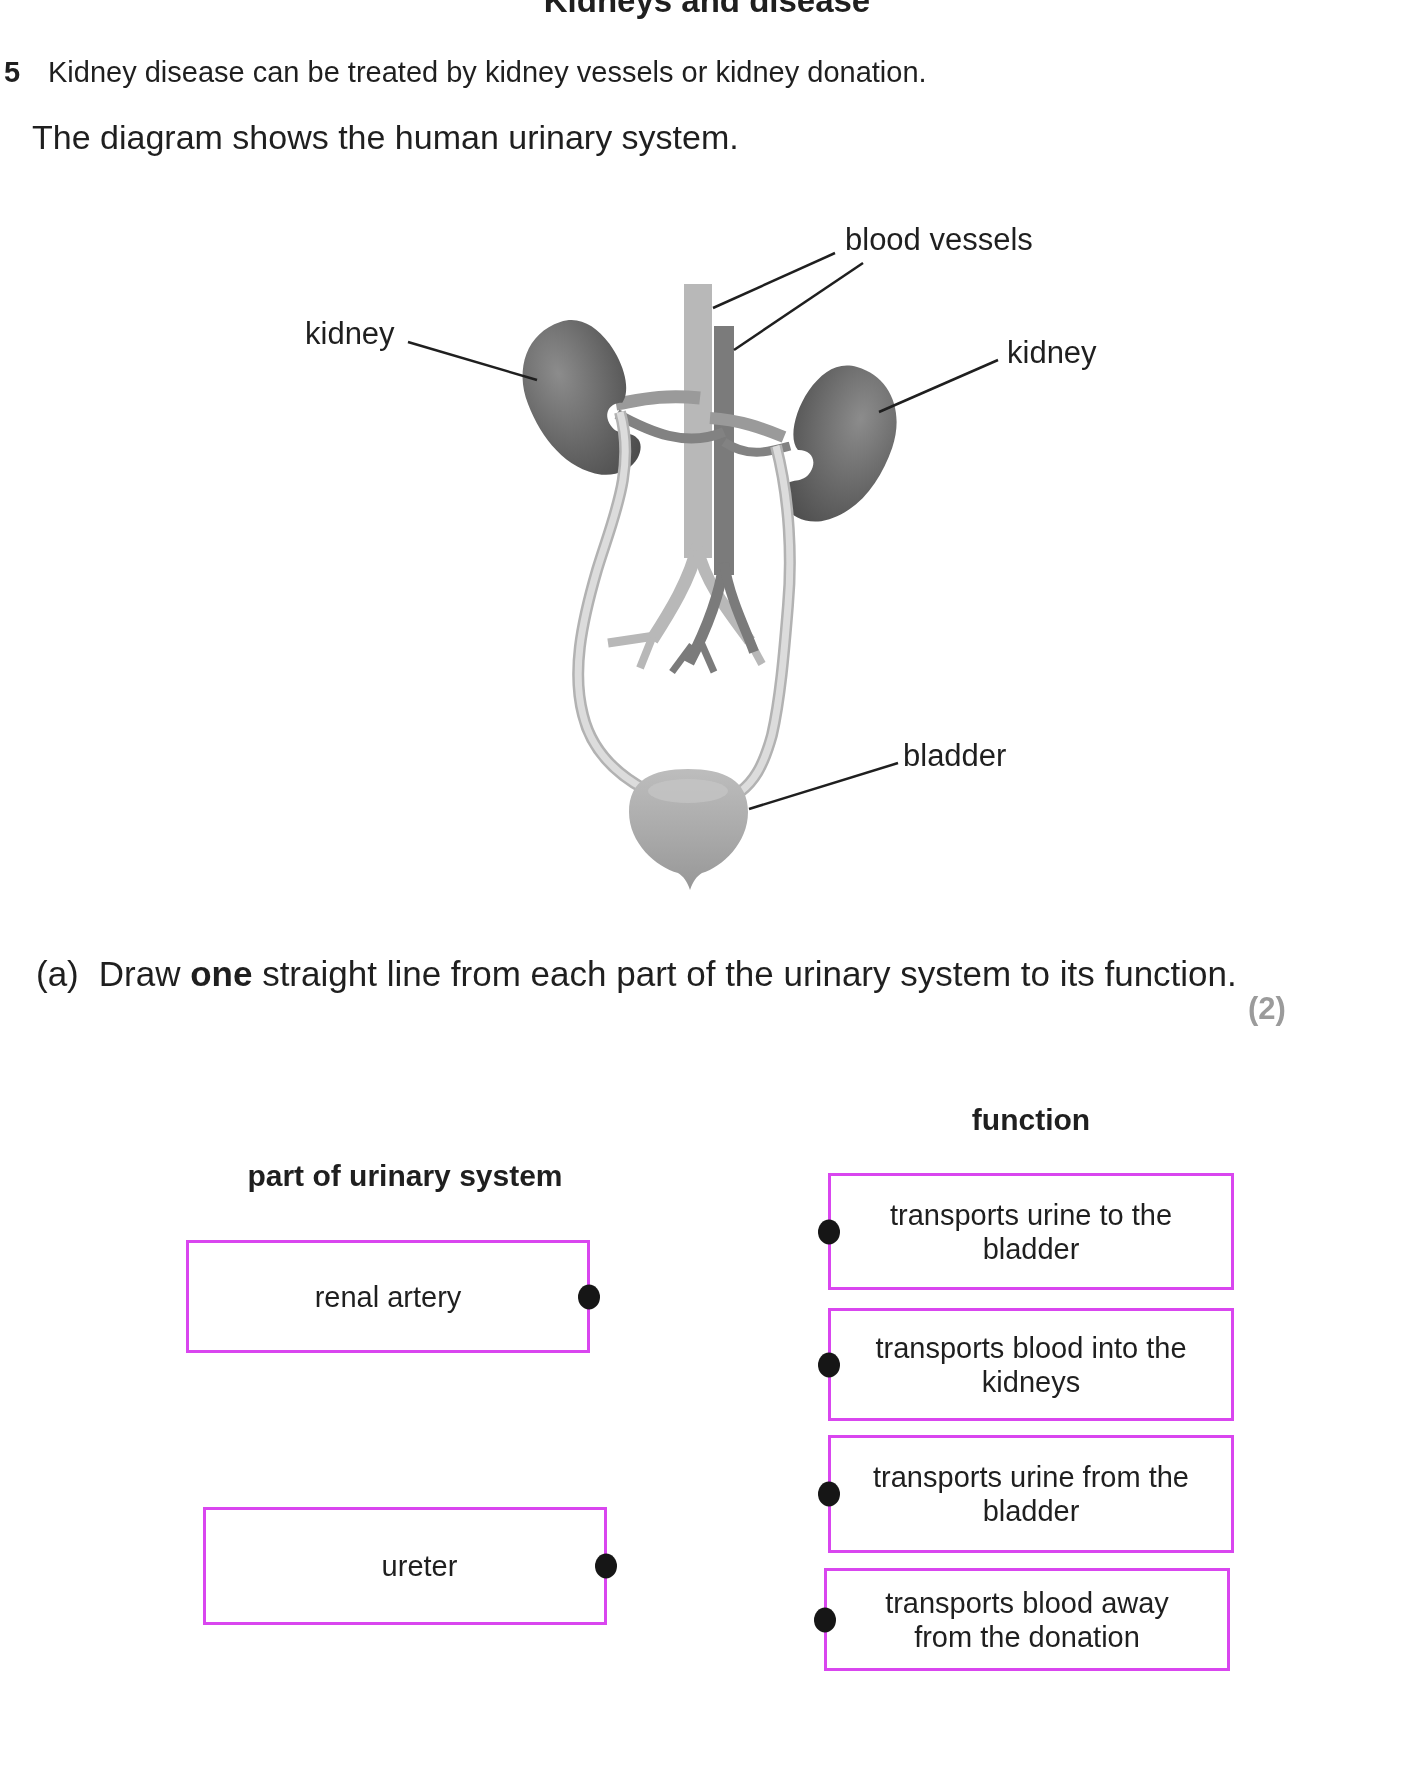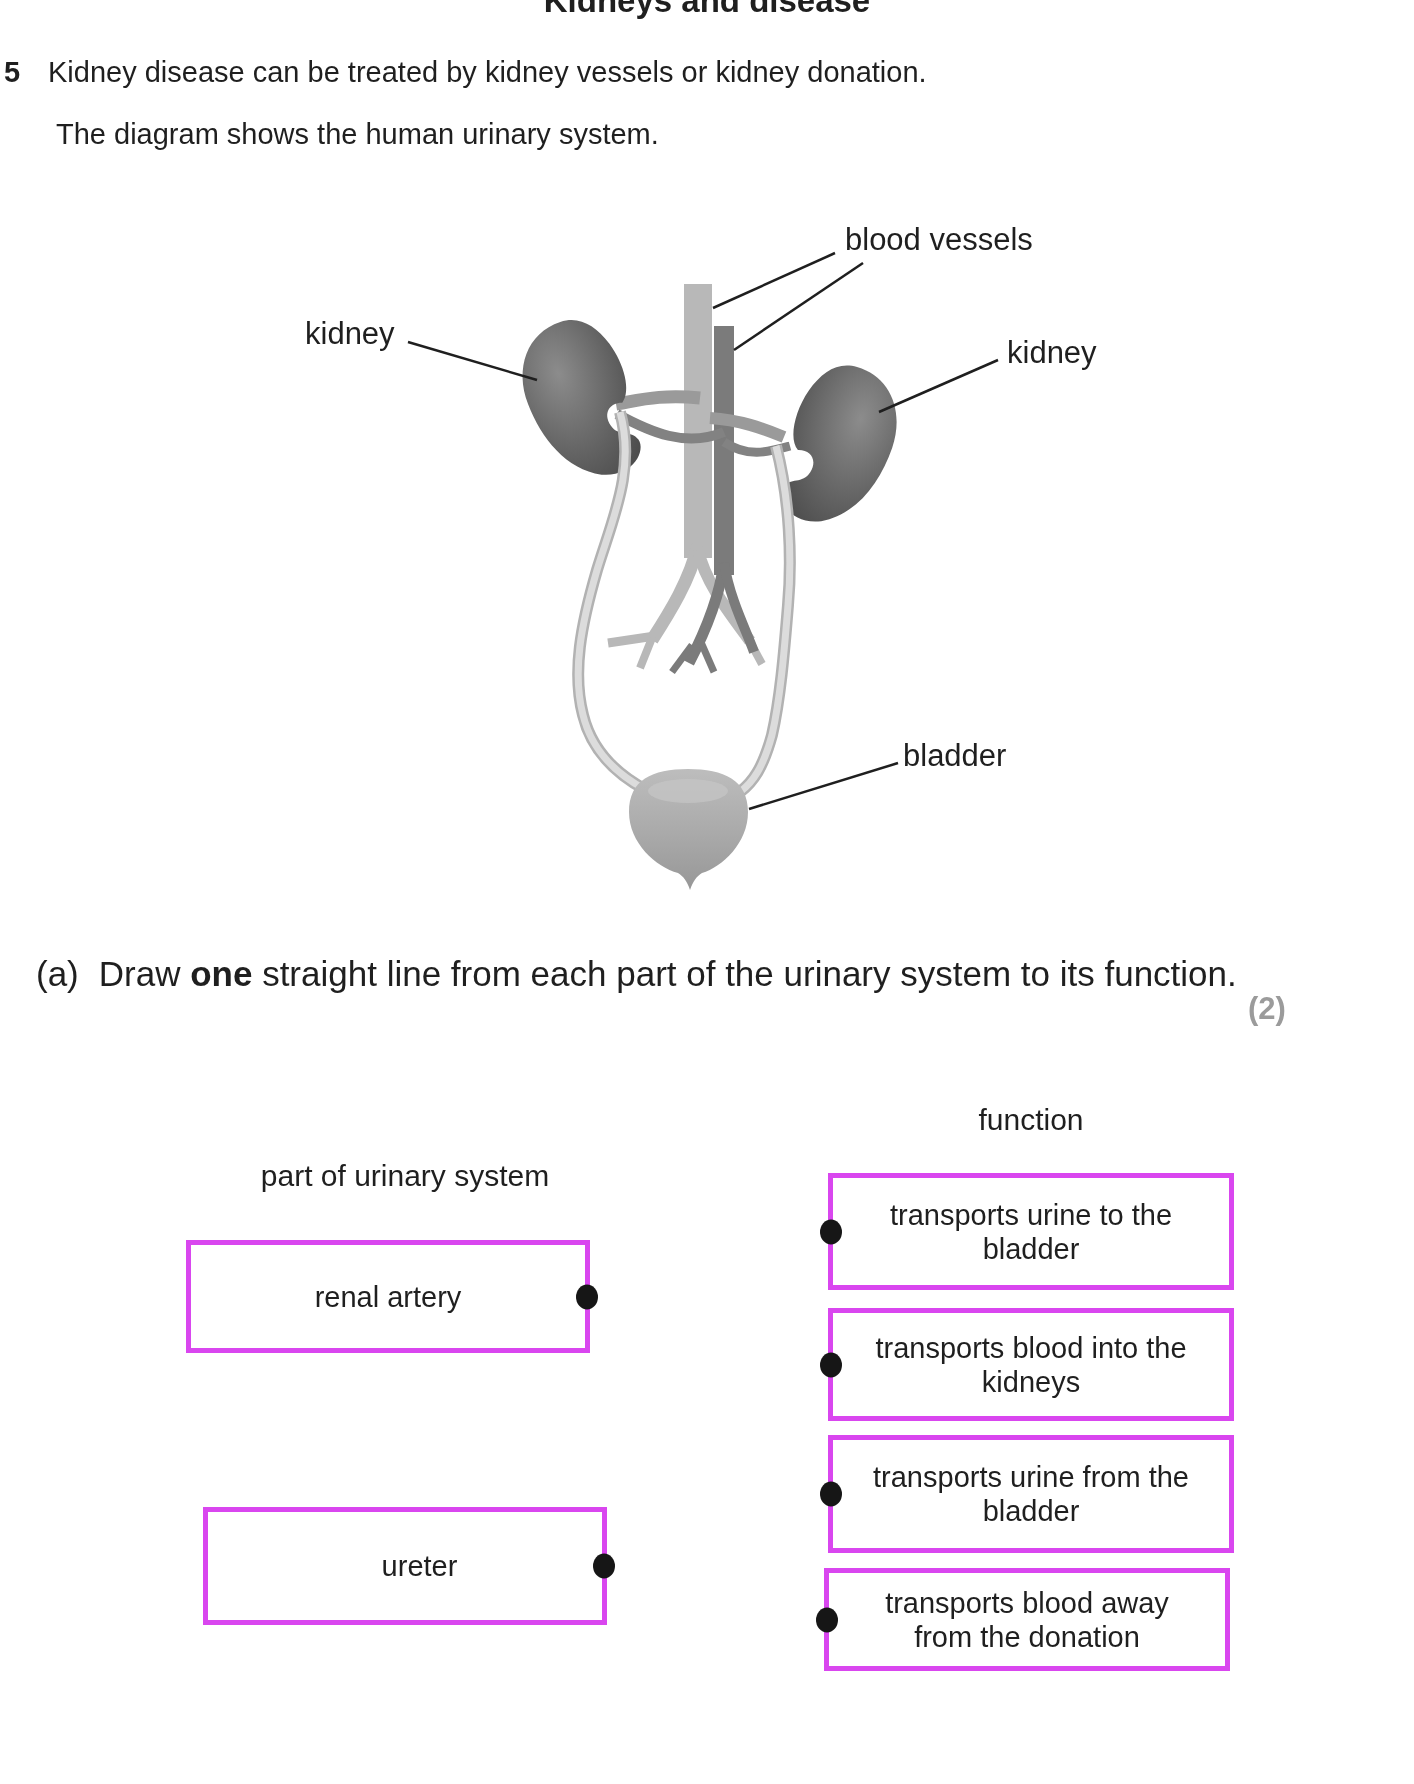--- a/index.html
+++ b/index.html
@@ -12,30 +12,30 @@
     color:#1f1f1f;
   }
   .abs{position:absolute;}
   .doc-title{
     top:-18px;left:0;width:1414px;
     text-align:center;
     font-size:33px;font-weight:bold;
   }
   .qnum{left:4px;top:56px;font-size:29px;font-weight:bold;}
   .intro1{left:48px;top:56px;font-size:29px;}
-  .intro2{left:56px;top:118px;font-size:29px;}
+  .intro2{left:32px;top:118px;font-size:34px;}
   .part-a{left:36px;top:954px;font-size:35px;}
   .part-a .prefix{margin-right:20px;}
   .marks{left:1248px;top:991px;font-size:31px;font-weight:bold;color:#9b9b9b;}
-  .col-header{font-size:30px;font-weight:normal;text-align:center;}
+  .col-header{font-size:30px;font-weight:bold;text-align:center;}
   .header-function{left:828px;top:1103px;width:406px;}
   .header-part{left:150px;top:1159px;width:510px;}
   .match-box{
     box-sizing:border-box;
-    border:5px solid #d946ef;
+    border:3px solid #d946ef;
     background:#ffffff;
     display:flex;flex-direction:column;
     align-items:center;justify-content:center;
     text-align:center;
     font-size:29px;line-height:34px;
   }
   .box-left-1{left:186px;top:1240px;width:404px;height:113px;}
   .box-left-2{left:203px;top:1507px;width:404px;height:118px;padding-left:29px;}
   .box-right-1{left:828px;top:1173px;width:406px;height:117px;}
   .box-right-2{left:828px;top:1308px;width:406px;height:113px;}

